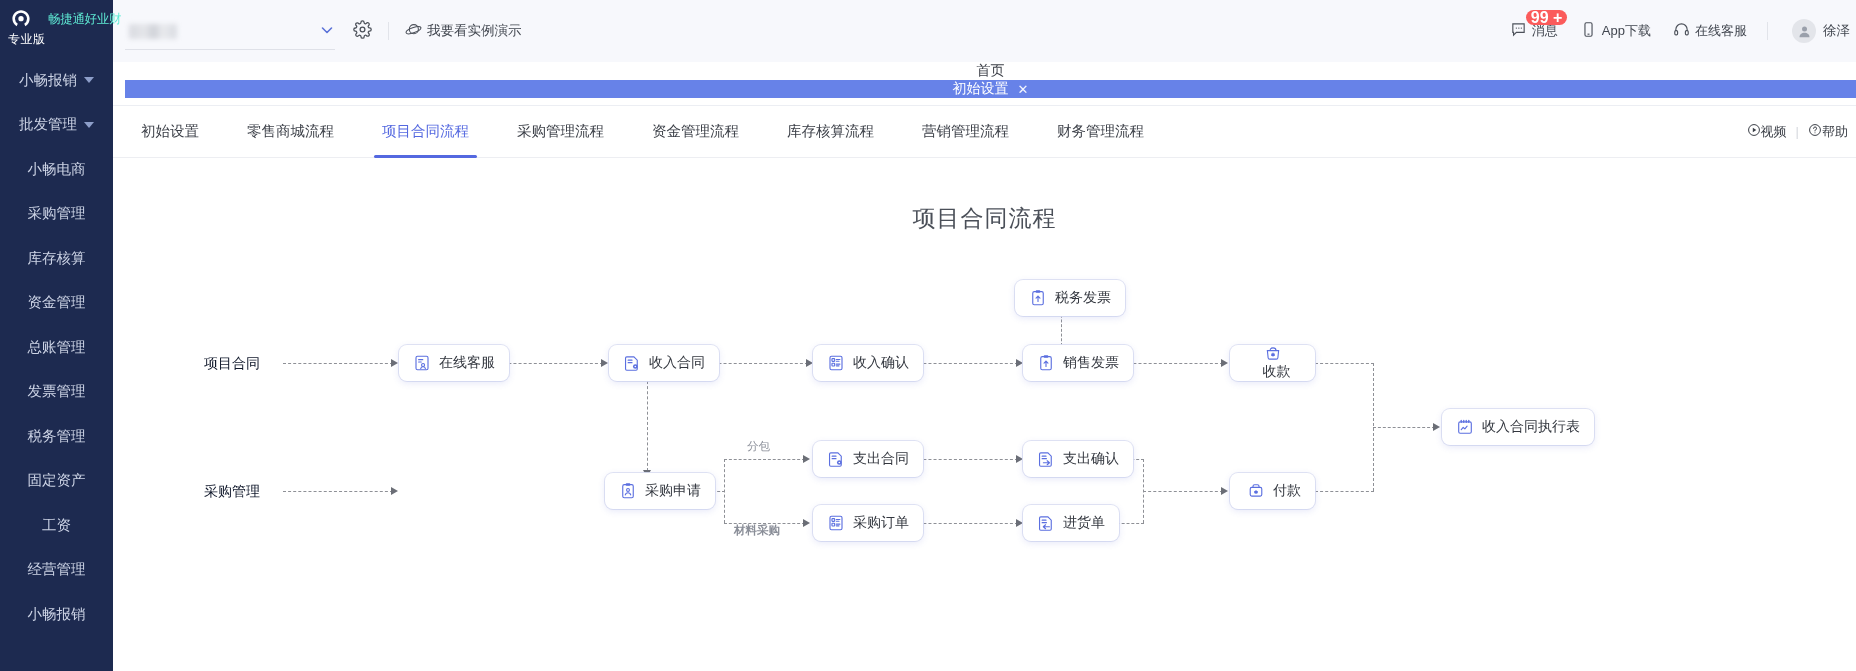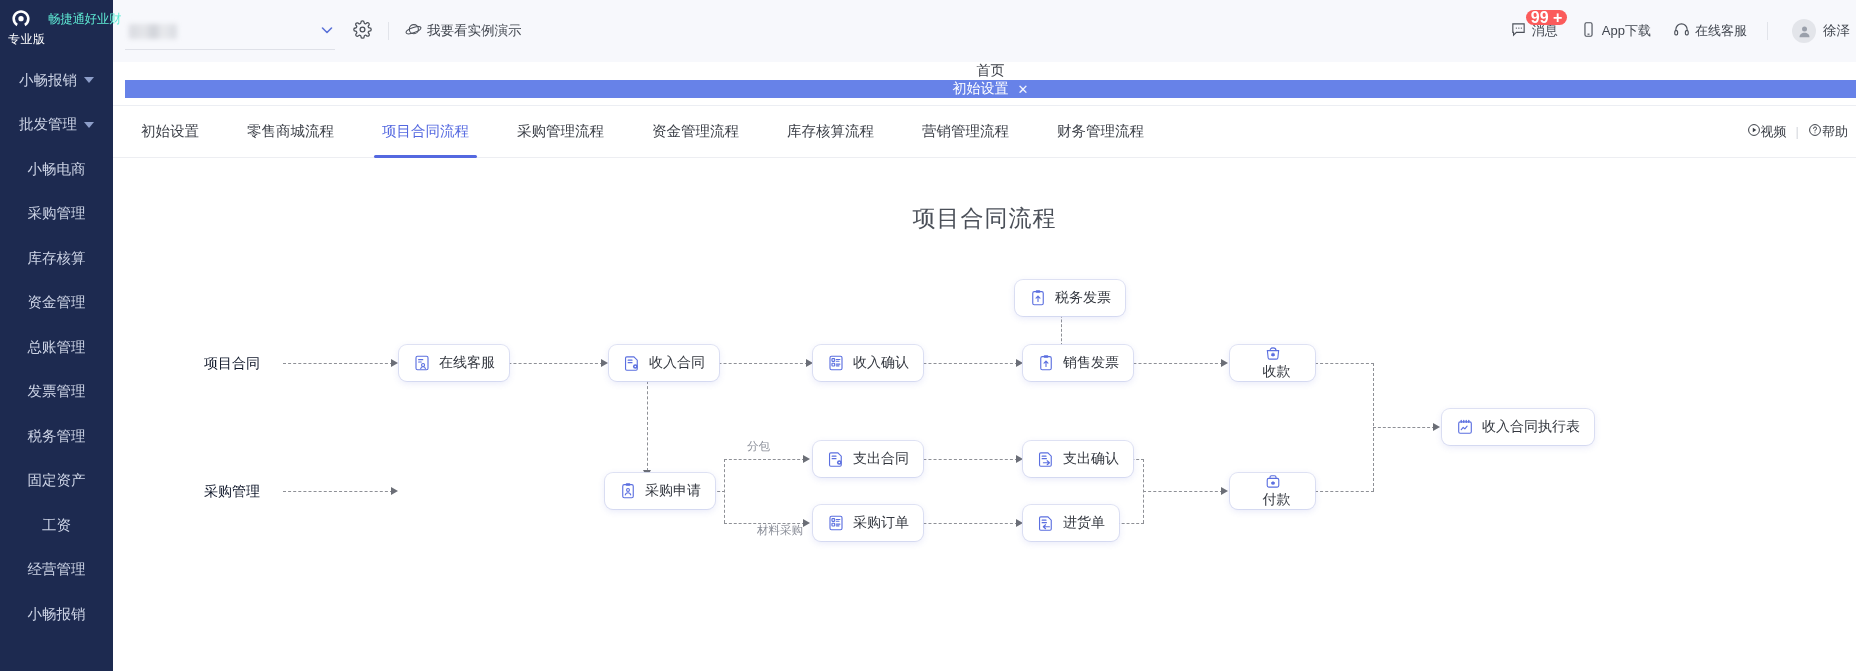--- a/index.html
+++ b/index.html
@@ -419,21 +419,21 @@
   </div>
 </div>
 
 <div id="canvas">
   <div id="flow-title">项目合同流程</div>
 
   <div class="rowlabel" style="left:91px; top:197px;">项目合同</div>
   <div class="rowlabel" style="left:91px; top:325px;">采购管理</div>
 
   <div class="edgelabel" style="left:634px; top:281px;text-align:center;">分包</div>
-  <div class="edgelabel" style="left:644px; top:365px;">材料采购</div>
+  <div class="edgelabel" style="left:621px; top:365px;font-weight:bold;">材料采购</div>
 
   <div class="h-dash" style="left:170px; top:205px; width:110px;"></div>
   <div class="arrow-r" style="left:278px; top:200.5px;"></div>
 
   <div class="h-dash" style="left:375px; top:205px; width:115px;"></div>
   <div class="arrow-r" style="left:488px; top:200.5px;"></div>
 
   <div class="h-dash" style="left:580px; top:205px; width:115px;"></div>
   <div class="arrow-r" style="left:693px; top:200.5px;"></div>
 
@@ -624,21 +624,21 @@
       <svg width="18" height="18" viewBox="0 0 24 24" fill="none" stroke="#5b6fe0" stroke-width="1.5">
         <path d="M5 3.8h9.5l4.5 4.5V20a1.6 1.6 0 0 1-1.6 1.6H5A1.6 1.6 0 0 1 3.4 20V5.4A1.6 1.6 0 0 1 5 3.8z"></path>
         <line x1="6.8" y1="8.2" x2="12" y2="8.2" stroke-linecap="round"></line>
         <line x1="6.8" y1="11.5" x2="12.6" y2="11.5" stroke-linecap="round"></line>
         <path d="M16.6 17h-8M11.4 14.3L8.4 17l3 2.7" stroke-linecap="round" stroke-linejoin="round"></path>
       </svg>
     </span>
     <span class="nlabel">进货单</span>
   </div>
 
-  <div class="node" style="left:1117px; top:315px; width:85px;flex-direction:column;">
+  <div class="node" style="left:1117px; top:315px; width:85px;">
     <span>
       <svg width="18" height="18" viewBox="0 0 24 24" fill="none" stroke="#5b6fe0" stroke-width="1.5">
         <rect x="4.3" y="7.2" width="15.4" height="11.6" rx="2"></rect>
         <path d="M8 7.2V5.6a2 2 0 0 1 2-2h4a2 2 0 0 1 2 2v1.6"></path>
         <path d="M12 11.3v4M10.2 12.6h3.6M10.2 14.2h3.6" stroke-linecap="round"></path>
       </svg>
     </span>
     <span class="nlabel">付款</span>
   </div>
 </div>

